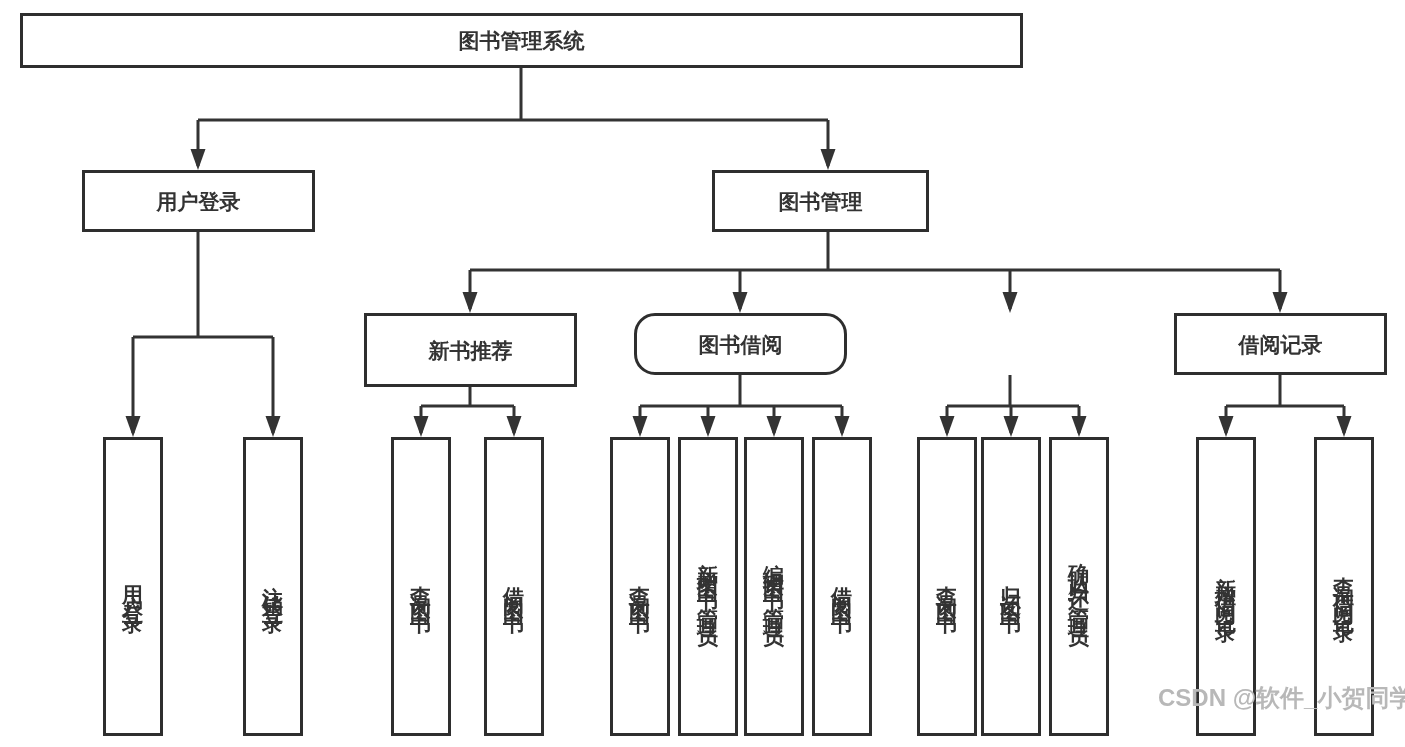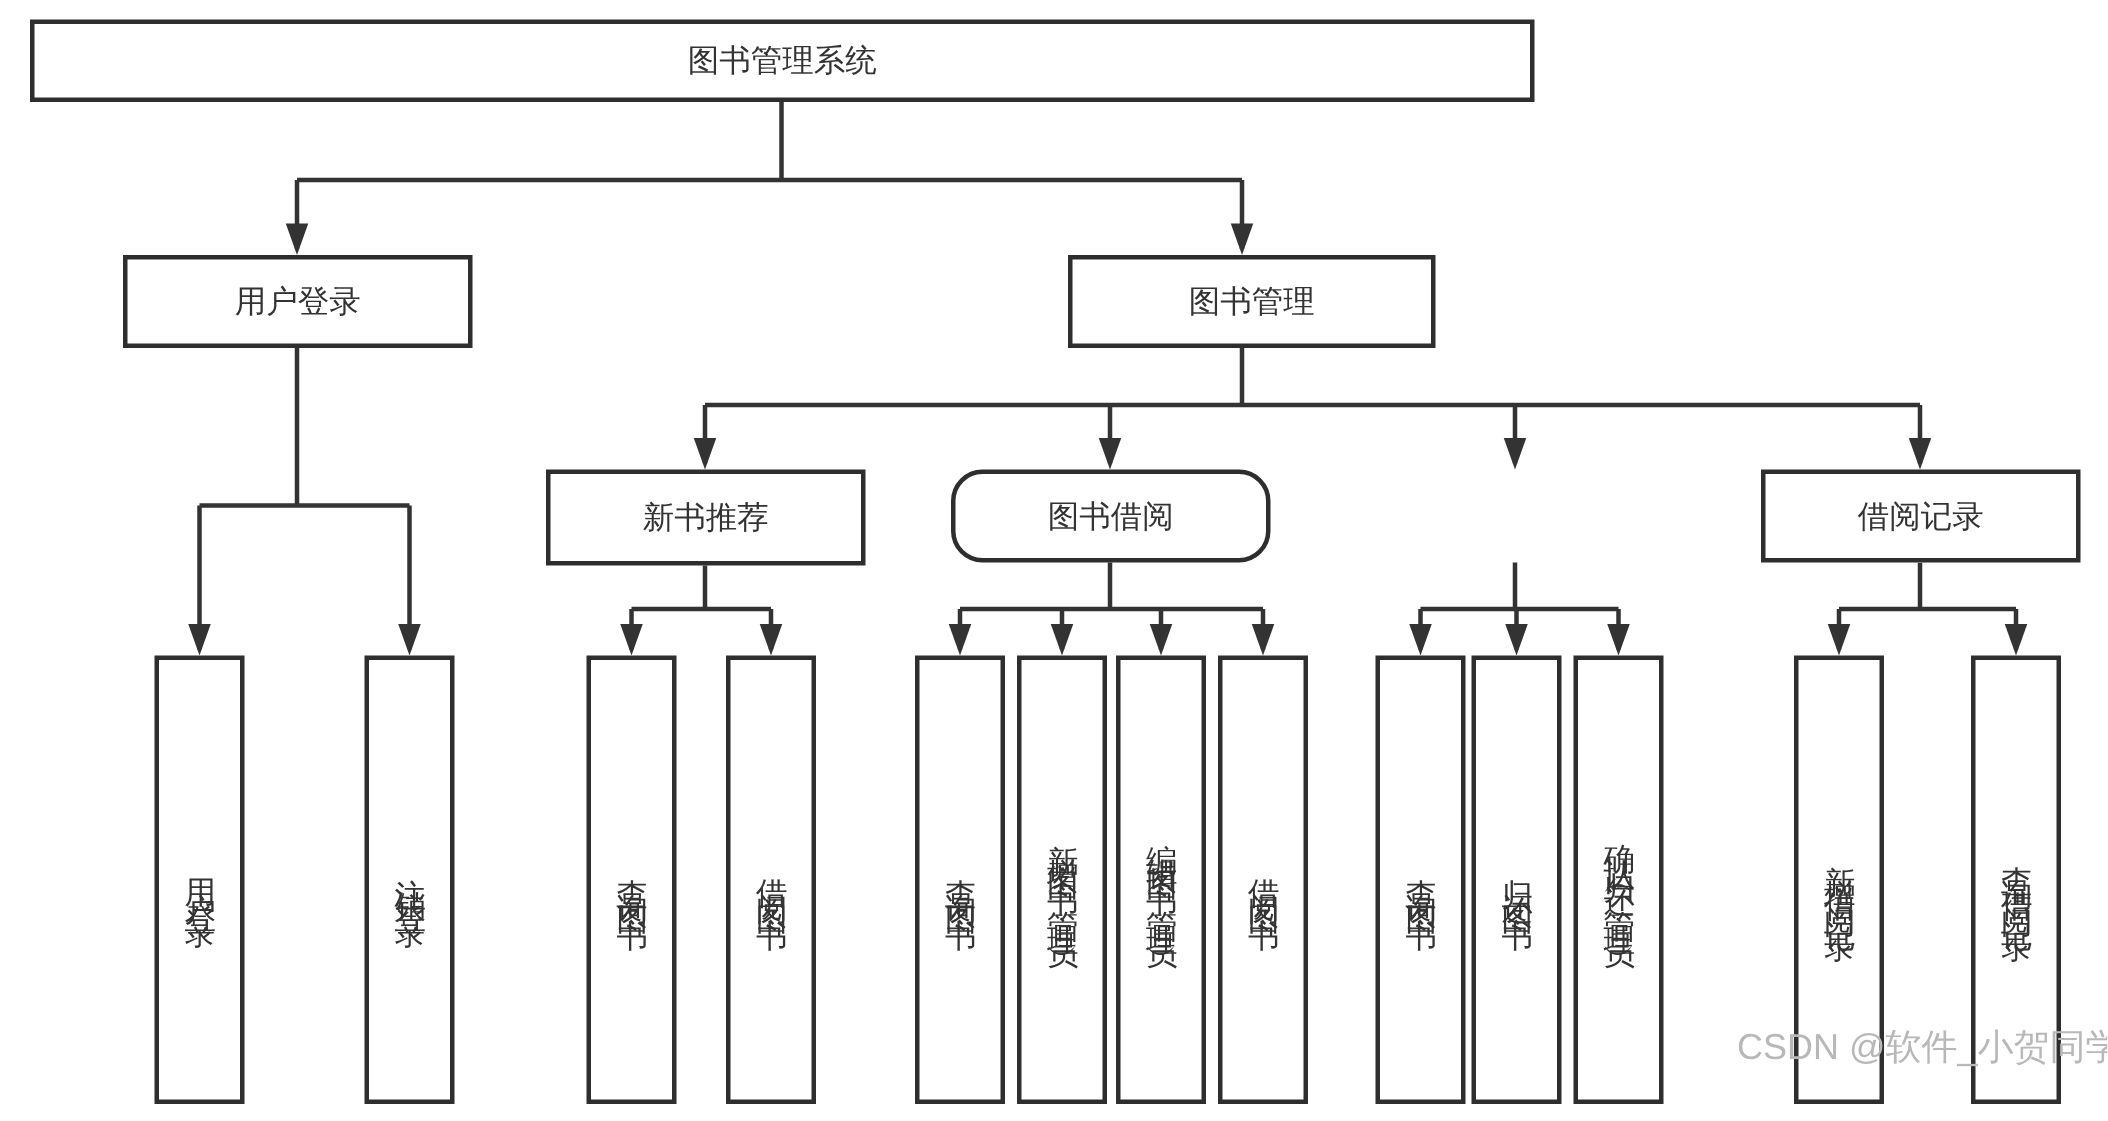--- a/index.html
+++ b/index.html
@@ -11,20 +11,21 @@
   }
   * { margin: 0; padding: 0; box-sizing: border-box; }
   html, body { background: var(--background); }
   body { font-family: "Liberation Sans", "DejaVu Sans", sans-serif; }
   .canvas {
     position: relative;
     width: 1405px;
     height: 747px;
     background: var(--background);
     overflow: hidden;
+    font-weight: bold;
   }
   .connector { position: absolute; left: 0; top: 0; }
   .connector path { stroke: var(--line); stroke-width: 3; fill: none; }
   .connector polygon { fill: var(--line); stroke: none; }
   .box {
     position: absolute;
     border: 3px solid var(--box-border);
     background: var(--background);
     display: flex;
     align-items: center;
@@ -103,25 +104,25 @@
     </g>
   </svg>
 
   <div class="box" style="left:20px; top:13px; width:1003px; height:55px;">
     <span class="hlabel">图书管理系统</span>
   </div>
 
   <div class="box" style="left:82px; top:170px; width:233px; height:62px;">
     <span class="hlabel">用户登录</span>
   </div>
-  <div class="box" style="left:712px; top:170px; width:245px; height:62px;">
+  <div class="box" style="left:712px; top:170px; width:217px; height:62px;">
     <span class="hlabel">图书管理</span>
   </div>
 
-  <div class="box" style="left:364px; top:313px; width:213px; height:64px;">
+  <div class="box" style="left:364px; top:313px; width:213px; height:74px;">
     <span class="hlabel">新书推荐</span>
   </div>
   <div class="box" style="left:634px; top:313px; width:213px; height:62px;border-radius:21px;">
     <span class="hlabel">图书借阅</span>
   </div>
   <div class="box" style="left:1174px; top:313px; width:213px; height:62px;">
     <span class="hlabel">借阅记录</span>
   </div>
 
   <div class="box" style="left:103px; top:437px; width:60px; height:299px;">

